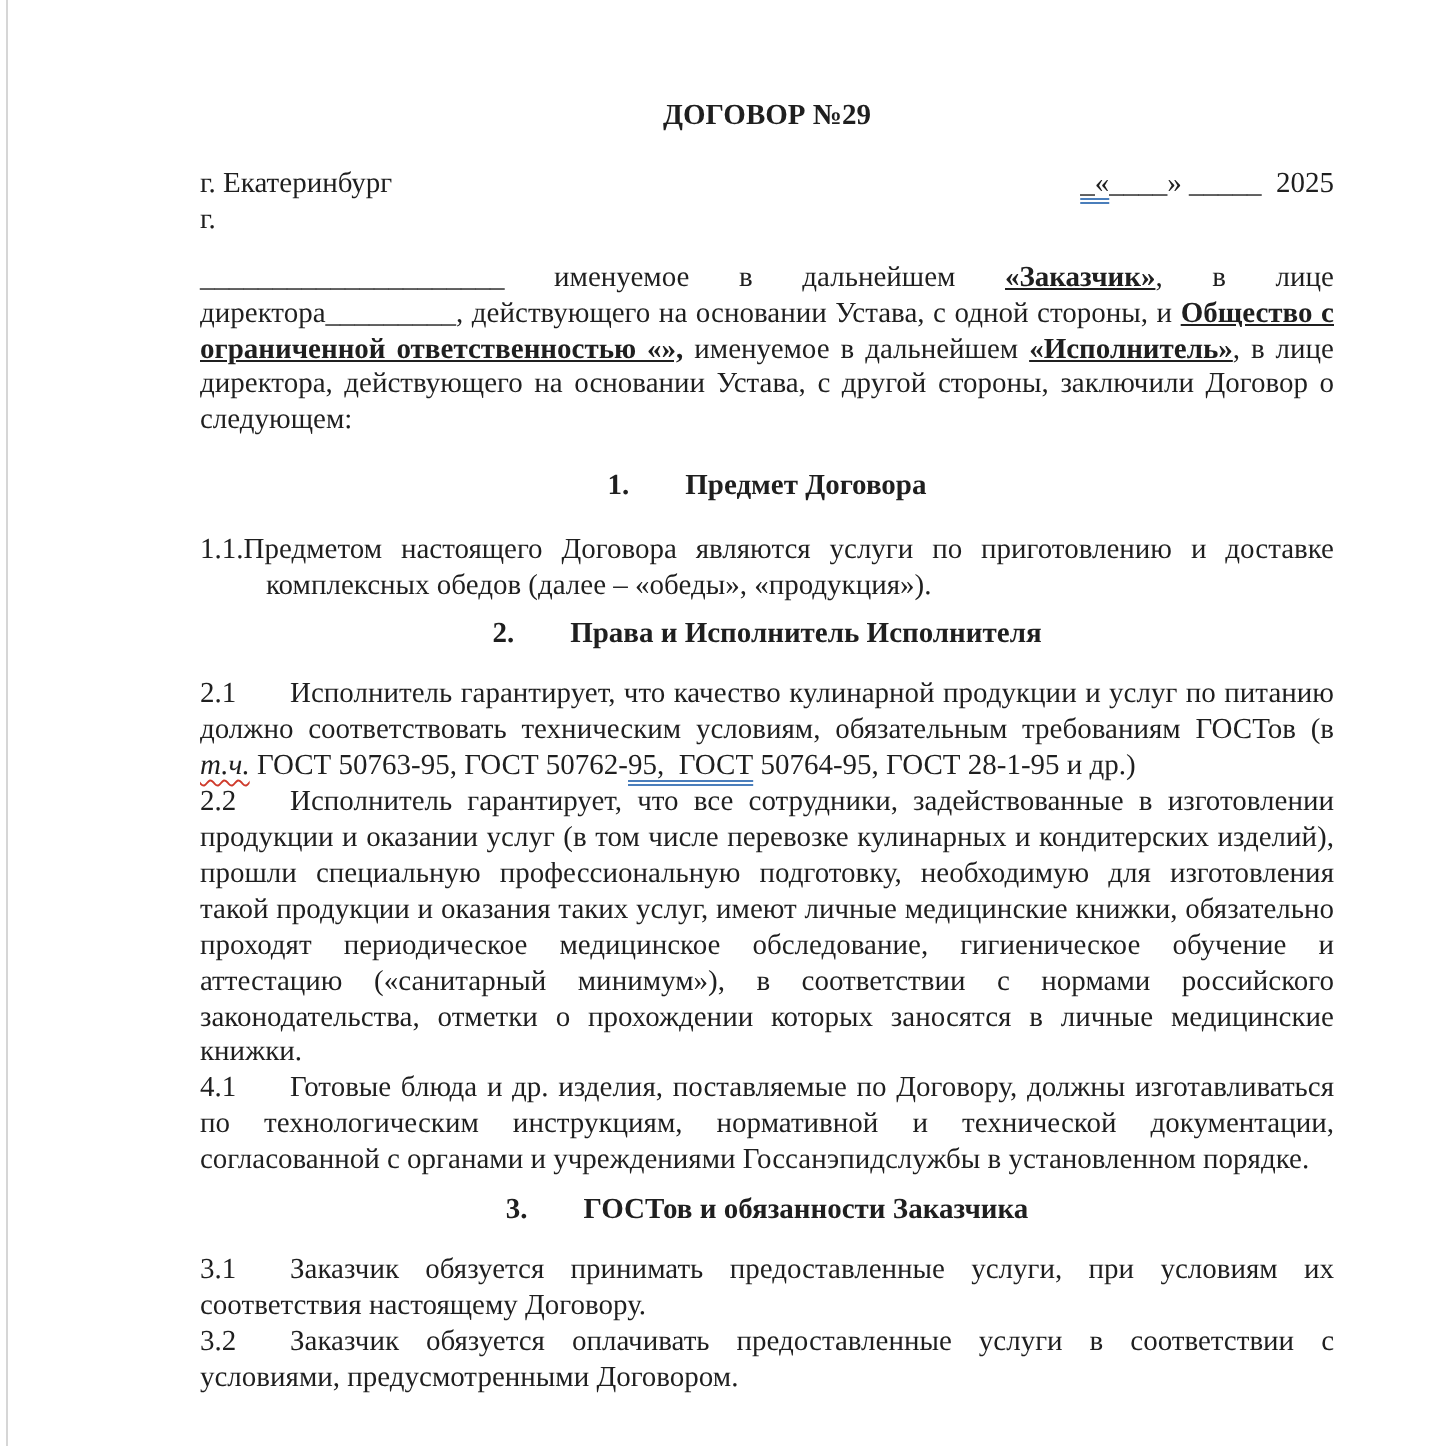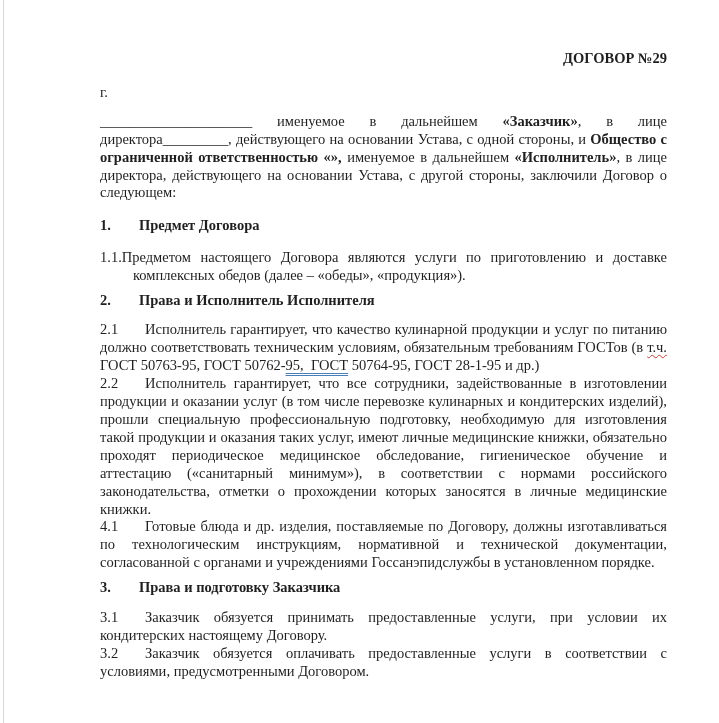--- a/index.html
+++ b/index.html
@@ -25,87 +25,93 @@
     width: 1px;
     background: #d6d6d6;
   }
   .content {
     position: absolute;
     left: 100px;
     right: 52px;
     top: 50px;
   }
   .doc-title {
-    text-align: right;
+    text-align: center;
     font-weight: bold;
     margin: 0 0 16px 0;
   }
   .header-row {
     display: flex;
     justify-content: space-between;
     align-items: baseline;
   }
   .city-line2 {
     margin-bottom: 0;
   }
   .intro {
     margin-top: 11px;
     text-align: justify;
   }
   .heading {
+    text-align: center;
     font-weight: bold;
     margin: 7px 0 12px 0;
   }
   .h-gap {
     display: inline-block;
     width: 28px;
   }
   .clause {
     text-align: justify;
   }
   .clause.list {
     padding-left: 33px;
     text-indent: -33px;
     margin-top: 14px;
   }
   .c-num {
     display: inline-block;
     width: 45px;
   }
-  .b { font-weight: bold; }
+  .b { font-weight: bold; text-decoration: underline; }
   .u-wavy-red {
     text-decoration: underline wavy #cf3a2b;
     text-decoration-thickness: 1px;
     text-underline-offset: 2px;
+    font-style: italic;
   }
   .u-double-blue {
     text-decoration: underline double #4a7ebb;
     text-decoration-thickness: 1px;
     text-underline-offset: 3px;
   }
 </style>
 </head>
 <body>
 
 <div class="page-edge-left"></div>
 
 <div class="content">
 
   <div class="doc-title">ДОГОВОР №29</div>
 
+  <div class="header-row">
+    <span>г. Екатеринбург</span>
+    <span><span class="u-double-blue">_«</span><span>____»</span><span>&nbsp;</span><span>_____</span><span>&nbsp; 2025</span></span>
+  </div>
 
   <div class="city-line2">г.</div>
 
   <p class="intro"><span>_____________________</span><span> именуемое в дальнейшем </span><span class="b">«Заказчик»</span><span>, в лице директора</span><span>_________</span><span>, действующего на основании Устава, с одной стороны, и </span><span class="b">Общество с ограниченной ответственностью «»,</span><span> именуемое в дальнейшем </span><span class="b">«Исполнитель»</span><span>, в лице директора, действующего на основании Устава, с другой стороны, заключили Договор о следующем:</span></p>
 
   <div>
       <div class="heading"><span>1.</span><span class="h-gap"></span><span>Предмет Договора</span></div>
       <div class="clause list"><span>1.1.</span><span>Предметом настоящего Договора являются услуги по приготовлению и доставке комплексных обедов (далее – «обеды», «продукция»).</span></div>
       <div class="heading"><span>2.</span><span class="h-gap"></span><span>Права и Исполнитель Исполнителя</span></div>
       <div class="clause para"><span class="c-num">2.1</span><span>Исполнитель гарантирует, что качество кулинарной продукции и услуг по питанию должно соответствовать техническим условиям, обязательным требованиям ГОСТов (в </span><span class="u-wavy-red">т.ч.</span><span> ГОСТ 50763-95, ГОСТ 50762-</span><span class="u-double-blue">95,&nbsp; ГОСТ</span><span> 50764-95, ГОСТ 28-1-95 и др.)</span></div>
       <div class="clause para"><span class="c-num">2.2</span><span>Исполнитель гарантирует, что все сотрудники, задействованные в изготовлении продукции и оказании услуг (в том числе перевозке кулинарных и кондитерских изделий), прошли специальную профессиональную подготовку, необходимую для изготовления такой продукции и оказания таких услуг, имеют личные медицинские книжки, обязательно проходят периодическое медицинское обследование, гигиеническое обучение и аттестацию («санитарный минимум»), в соответствии с нормами российского законодательства, отметки о прохождении которых заносятся в личные медицинские книжки.</span></div>
       <div class="clause para"><span class="c-num">4.1</span><span>Готовые блюда и др. изделия, поставляемые по Договору, должны изготавливаться по технологическим инструкциям, нормативной и технической документации, согласованной с органами и учреждениями Госсанэпидслужбы в установленном порядке.</span></div>
-      <div class="heading"><span>3.</span><span class="h-gap"></span><span>Права и подготовку Заказчика</span></div>
-      <div class="clause para"><span class="c-num">3.1</span><span>Заказчик обязуется принимать предоставленные услуги, при условии их кондитерских настоящему Договору.</span></div>
+      <div class="heading"><span>3.</span><span class="h-gap"></span><span>ГОСТов и обязанности Заказчика</span></div>
+      <div class="clause para"><span class="c-num">3.1</span><span>Заказчик обязуется принимать предоставленные услуги, при условиям их соответствия настоящему Договору.</span></div>
       <div class="clause para"><span class="c-num">3.2</span><span>Заказчик обязуется оплачивать предоставленные услуги в соответствии с условиями, предусмотренными Договором.</span></div>
     </div>
 
 </div>
 
 </body></html>

